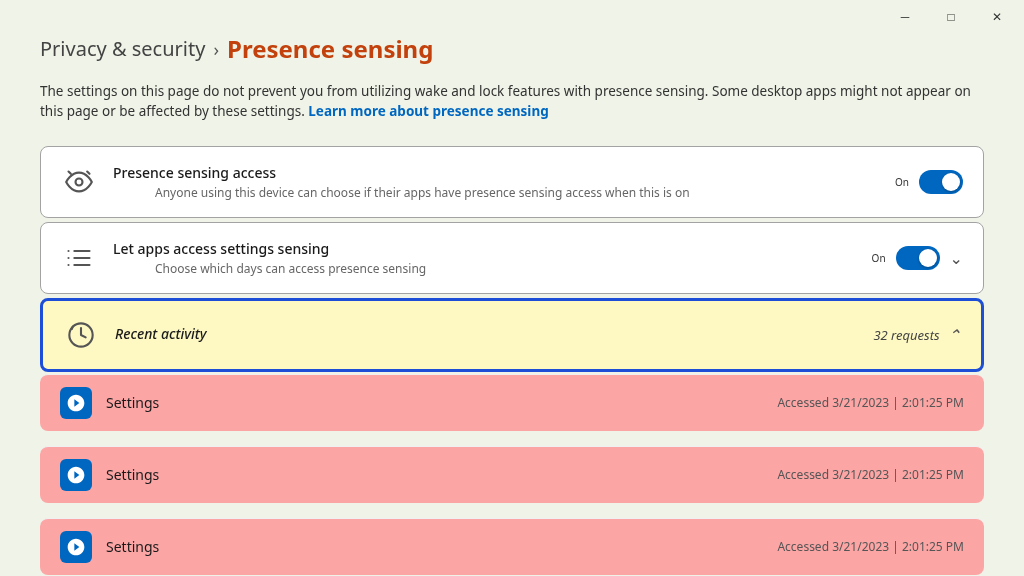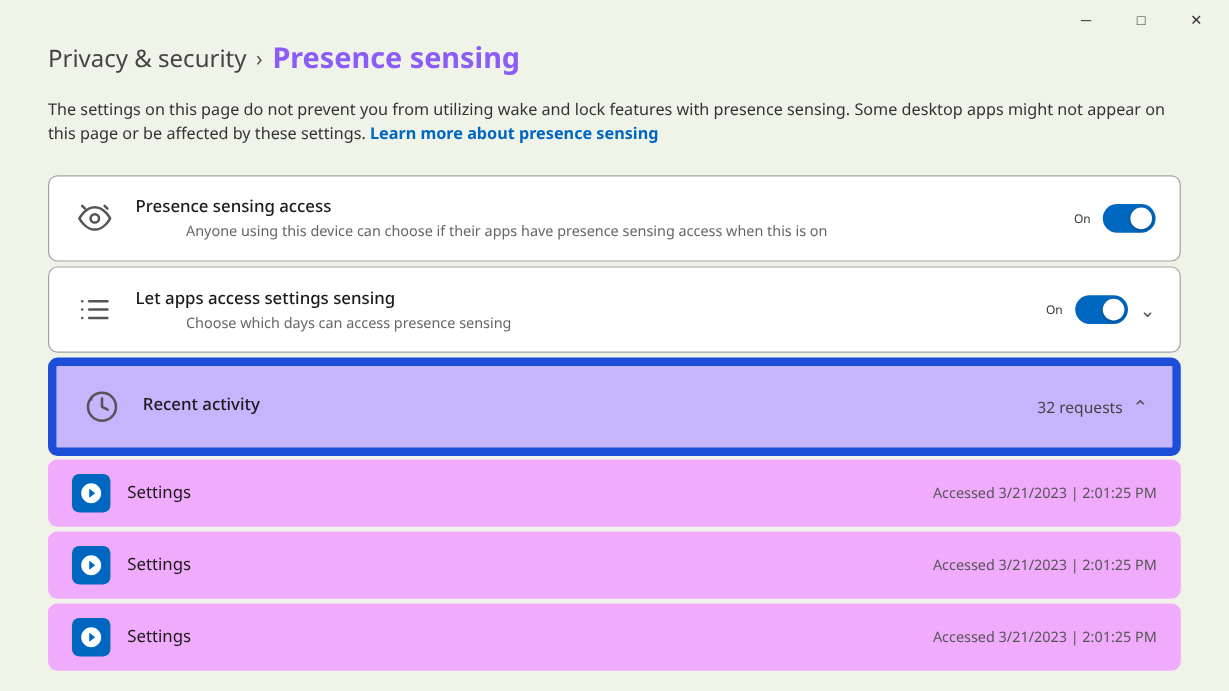--- a/index.html
+++ b/index.html
@@ -53,21 +53,21 @@
     }
 
     .breadcrumb-separator {
       font-size: 18px;
       color: #555;
     }
 
     .breadcrumb-current {
       font-size: 24px;
       font-weight: 700;
-      color: #8b5cf6;
+      color: #c2410c;
     }
 
     .description {
       font-size: 13.5px;
       color: #333;
       line-height: 1.5;
       margin-bottom: 24px;
       max-width: 960px;
     }
 
@@ -157,24 +157,25 @@
     }
 
     .chevron-icon {
       font-size: 16px;
       color: #555;
       cursor: pointer;
     }
 
     
     .activity-card {
-      background: #c4b5fd;
+      background: #fef9c3;
       border-radius: 8px;
       margin-bottom: 2px;
-      border: 7px solid #1d4ed8;
+      border: 3px solid #1d4ed8;
+      font-style: italic;
     }
 
     .activity-header {
       padding: 16px 20px;
       display: flex;
       align-items: center;
       gap: 16px;
     }
 
     .activity-controls {
@@ -188,22 +189,22 @@
       color: #444;
     }
 
     
     .activity-item {
       display: flex;
       align-items: center;
       gap: 14px;
       padding: 12px 20px;
       border-top: 1px solid #f0f0f0;
-      background: #f0abfc;
-      margin-bottom: 3px;
+      background: #fca5a5;
+      margin-bottom: 15px;
       border-radius: 8px;
     }
 
     .app-icon {
       width: 32px;
       height: 32px;
       border-radius: 6px;
       background: #0067c0;
       display: flex;
       align-items: center;

